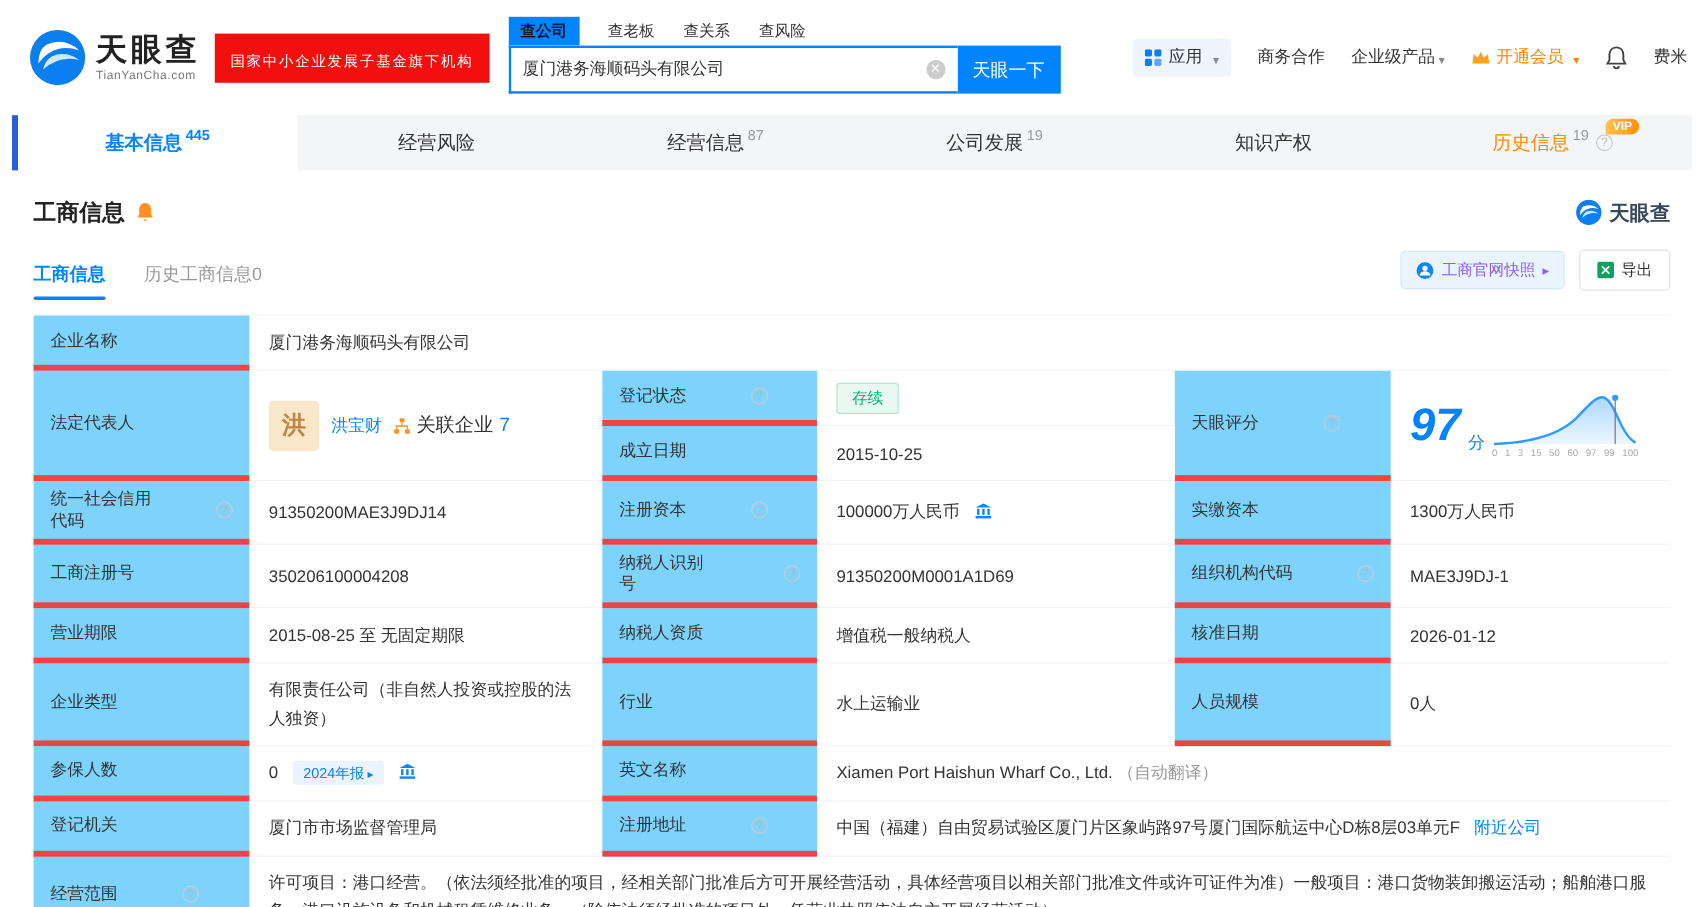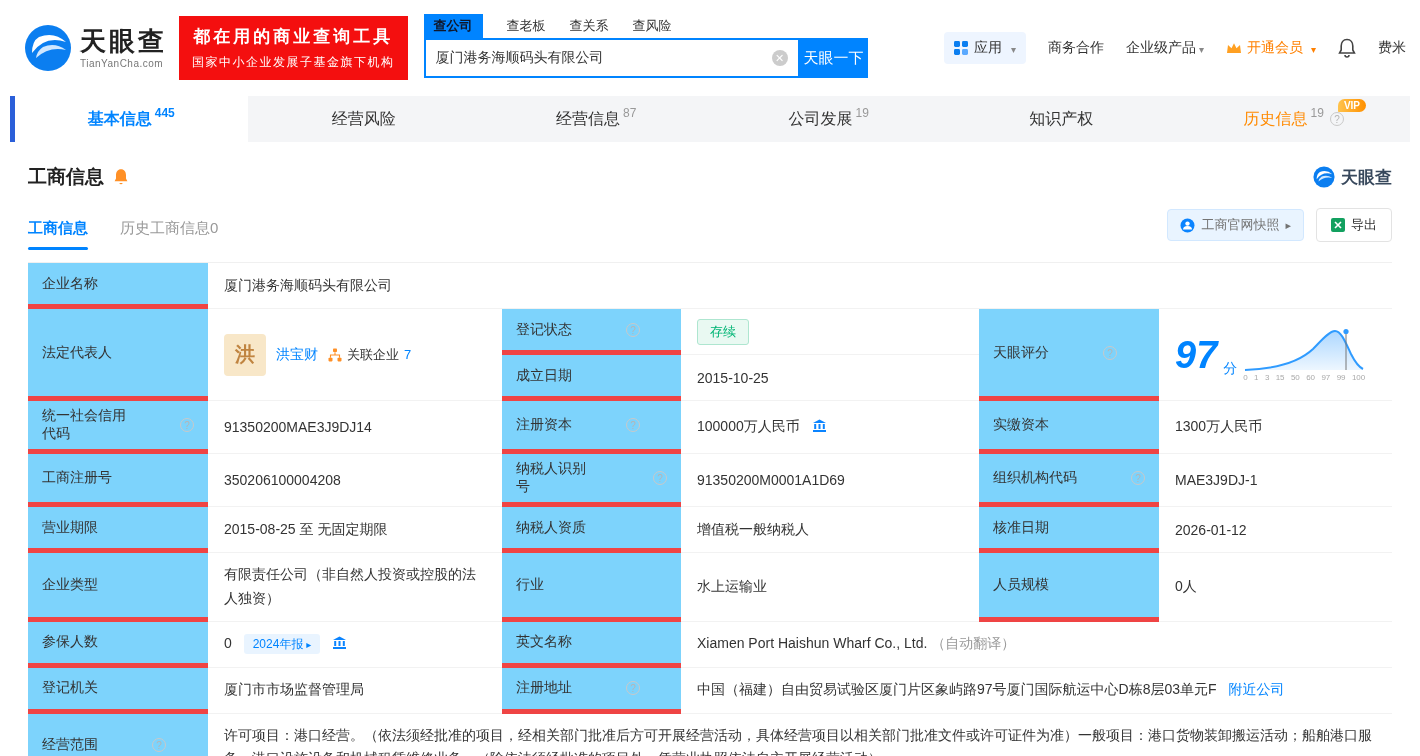--- a/index.html
+++ b/index.html
@@ -20,21 +20,21 @@
   .stab { font-size: 13px; color: #333; cursor: pointer; padding: 3px 0; white-space: nowrap; }
   .stab.active { background: #0084ff; color: #0f172a; padding: 3px 10px; font-weight: bold; }
   .search-row { display: flex; margin-top: 0; }
   .search-input-wrap { position: relative; }
   input.search-input { width: 374px; height: 40px; border: 2px solid #0084ff; border-right: none;
     padding: 0 36px 0 10px; font-size: 14px; color: #333; outline: none; border-radius: 0;
     font-family: "Liberation Sans", "DejaVu Sans", sans-serif; }
   .clear-icon { position: absolute; right: 10px; top: 50%; transform: translateY(-50%); width: 16px; height: 16px;
     border-radius: 50%; background: #ccc; color: #fff; font-size: 11px; line-height: 16px; text-align: center; cursor: pointer; }
   .clear-icon::before { content: "✕"; }
-  .search-btn { width: 70px; height: 40px; background: #0084ff; color: #fff; border: none; font-size: 15px;
+  .search-btn { width: 86px; height: 40px; background: #0084ff; color: #fff; border: none; font-size: 15px;
     cursor: pointer; white-space: nowrap; font-family: "Liberation Sans", "DejaVu Sans", sans-serif; }
   .top-menu { margin-left: auto; display: flex; align-items: center; gap: 22px; font-size: 14px; color: #333; white-space: nowrap; }
   .menu-apps { background: #eef5ff; border-radius: 4px; padding: 7px 10px; display: flex; align-items: center; gap: 6px; cursor: pointer; }
   .caret::after { content: "▾"; font-size: 10px; color: #888; margin-left: 3px; }
   .menu-item { cursor: pointer; display: flex; align-items: center; }
   .vip-link { color: #ff8000; display: flex; align-items: center; gap: 5px; cursor: pointer; }
   .vip-link .caret::after { color: #ff8000; }
   
   .nav-bar { margin: 0 10px; height: 46px; background: #f4f5f7; display: flex; position: relative; }
   .nav-stripe { width: 5px; height: 100%; background: #2b5fd9; flex: none; }
@@ -53,40 +53,40 @@
   .section-head { display: flex; align-items: center; justify-content: space-between; margin: 22px 28px 0; }
   .sec-title-wrap { display: flex; align-items: center; gap: 9px; }
   .sec-title { font-size: 19px; font-weight: bold; color: #222; }
   .watermark { display: flex; align-items: center; gap: 6px; font-size: 17px; font-weight: bold; color: #37485c; }
   .subtab-row { display: flex; align-items: flex-end; margin: 18px 28px 0; }
   .subtab { font-size: 15px; color: #999; cursor: pointer; padding-bottom: 12px; position: relative; }
   .subtab.active { color: #0084ff; font-weight: bold; }
   .subtab.active::after { content: ""; position: absolute; left: 0; right: 0; bottom: 0; height: 3px; background: #0084ff; border-radius: 2px; }
   .subtab + .subtab { margin-left: 32px; }
   .right-btns { margin-left: auto; display: flex; gap: 12px; align-items: center; padding-bottom: 8px; }
-  .btn-snapshot { display: flex; align-items: center; gap: 6px; background: #e9f4ff; color: #737373; font-size: 13px;
+  .btn-snapshot { display: flex; align-items: center; gap: 6px; background: #e9f4ff; color: #8b5cf6; font-size: 13px;
     padding: 6px 12px; border-radius: 4px; border: 1px solid #d2e8ff; cursor: pointer; }
   .btn-snapshot::after { content: "▸"; font-size: 11px; }
   .btn-export { display: flex; align-items: center; gap: 6px; background: #fff; color: #333; font-size: 13px;
     padding: 7px 14px; border-radius: 4px; border: 1px solid #e3e3e3; cursor: pointer; }
   
   table.info-table { margin: 12px 28px 0; border-collapse: separate; border-spacing: 0; width: 1364px;
     table-layout: fixed; border-top: 1px solid #f0f0f0; }
   td { font-size: 14px; vertical-align: middle; word-break: break-word; }
   td.lbl { background: #7dd3fc; padding: 6px 14px; height: 46px; color: #333; border-bottom: 5px solid #ef4444; }
   td.lbl .lbl-inner { display: flex; align-items: center; gap: 48px; }
   td.val { background: #fff; padding: 6px 16px; border-bottom: 1px solid #f2f2f2; color: #333; }
   td.tall { line-height: 1.7; padding-top: 10px; padding-bottom: 10px; }
   .badge-green { display: inline-block; color: #00b575; background: #e9f9f2; border: 1px solid #aee6d0;
     padding: 3px 12px; font-size: 13px; border-radius: 3px; }
   .link { color: #0084ff; cursor: pointer; }
   .rep-cell { display: flex; align-items: center; gap: 10px; }
   .avatar { width: 42px; height: 42px; border-radius: 4px; background: #f8e7c8; color: #c08440; font-size: 20px;
     font-weight: bold; display: flex; align-items: center; justify-content: center; flex: none; cursor: pointer; }
-  .rel-box { display: flex; align-items: center; gap: 5px; font-size: 13px; color: #333; cursor: pointer; }
+  .rel-box { display: flex; align-items: center; gap: 5px; font-size: 16px; color: #333; cursor: pointer; }
   .rel-count { color: #0084ff; }
   .score-cell { display: flex; align-items: center; gap: 6px; }
   .score-num { font-size: 38px; font-weight: bold; font-style: italic; color: #0084ff; line-height: 1; }
   .score-unit { font-size: 14px; color: #0084ff; align-self: flex-end; margin-bottom: 4px; }
   .score-chart-wrap { display: flex; flex-direction: column; }
   .axis { display: flex; justify-content: space-between; font-size: 8px; color: #aaa; width: 122px; margin-top: 1px; }
   .year-badge { background: #e9f4ff; color: #0084ff; font-size: 12px; padding: 3px 9px; border-radius: 3px;
     margin: 0 8px; cursor: pointer; white-space: nowrap; }
   .year-badge::after { content: " ▸"; font-size: 10px; }
   .gray-note { color: #999; }
@@ -104,21 +104,20 @@
         <path d="M12 34 Q25 22 42 26 Q31 18 19 23 Q13 27 12 34" fill="#cfe7ff"></path>
       </svg>
     </span>
     <div class="logo-text">
       <div class="logo-title">天眼查</div>
       <div class="logo-sub">TianYanCha.com</div>
     </div>
   </div>
 
   <div class="banner">
-    <div class="banner-l1">都在用的商业查询工具</div>
     <div class="banner-l2">国家中小企业发展子基金旗下机构</div>
   </div>
 
   <div class="search-area">
     <div class="search-tabs">
       <span class="stab active">查公司</span>
       <span class="stab">查老板</span>
       <span class="stab">查关系</span>
       <span class="stab">查风险</span>
     </div>

